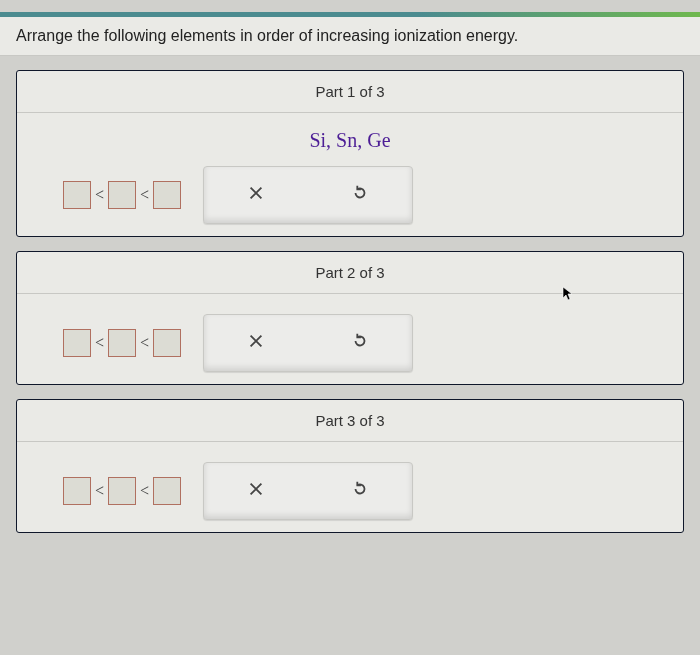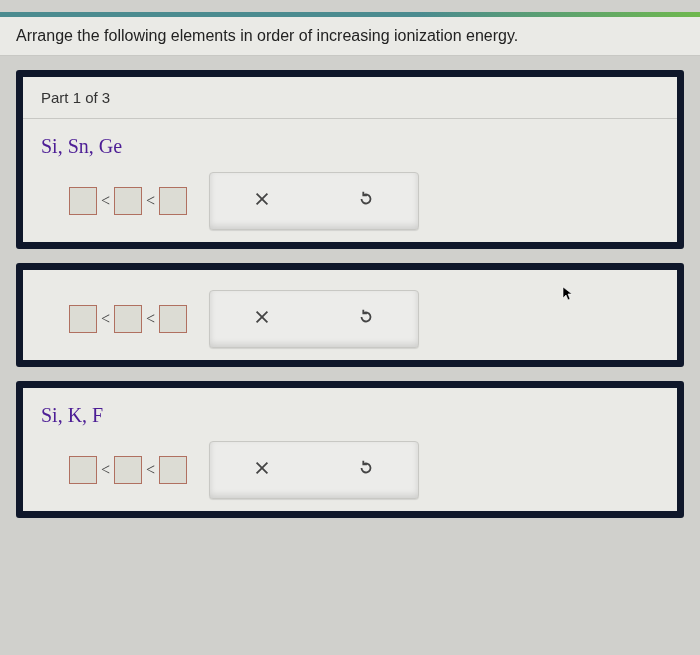--- a/index.html
+++ b/index.html
@@ -22,23 +22,24 @@
   .question-bar {
     background: #eaeae6;
     padding: 10px 16px;
     font-size: 16px;
     color: #222;
     border-bottom: 1px solid #c8c8c4;
   }
   .part-card {
     background: #eaeae6;
     margin: 14px 16px 0 16px;
-    border: 7px solid #0f172a;
+    border: 1px solid #0f172a;
     border-radius: 3px;
     padding: 0;
+    text-align: center;
   }
   .part-header {
     padding: 12px 18px;
     font-size: 15px;
     color: #333;
     border-bottom: 1px solid #c8c8c4;
   }
   .part-body {
     padding: 16px 18px 4px 18px;
   }
@@ -137,20 +138,21 @@
                   <path d="M7 2 L7 6 L11 6" fill="none"></path>
                 </svg>
             </span>
           </div>
         </div>
       </div>
     </div>
   </div>
 
   <div class="part-card">
+    <div class="part-header">Part 2 of 3</div>
     <div class="part-body">
       <div class="answer-row">
         <div class="boxes">
           <span class="slot"></span>
           <span class="lt">&lt;</span>
           <span class="slot"></span>
           <span class="lt">&lt;</span>
           <span class="slot"></span>
         </div>
         <div class="action-panel">
@@ -168,22 +170,22 @@
                   <path d="M7 2 L7 6 L11 6" fill="none"></path>
                 </svg>
             </span>
           </div>
         </div>
       </div>
     </div>
   </div>
 
   <div class="part-card">
+    <div class="part-header">Part 3 of 3</div>
     <div class="part-body">
-      <div class="elements">Si, K, F</div>
       <div class="answer-row">
         <div class="boxes">
           <span class="slot"></span>
           <span class="lt">&lt;</span>
           <span class="slot"></span>
           <span class="lt">&lt;</span>
           <span class="slot"></span>
         </div>
         <div class="action-panel">
           <div class="icon-btn">

